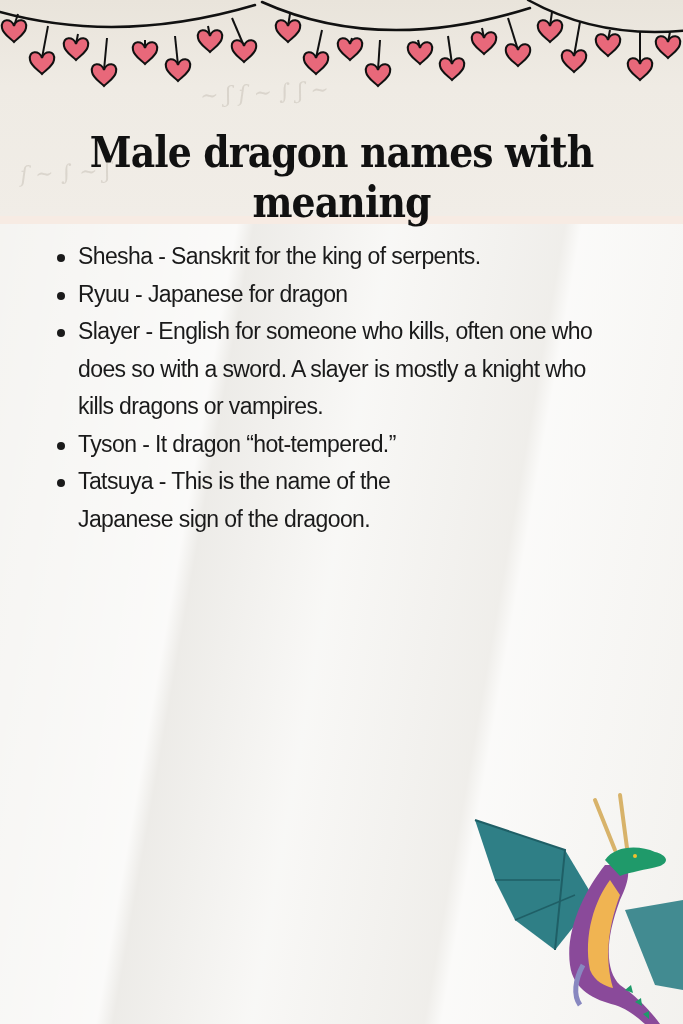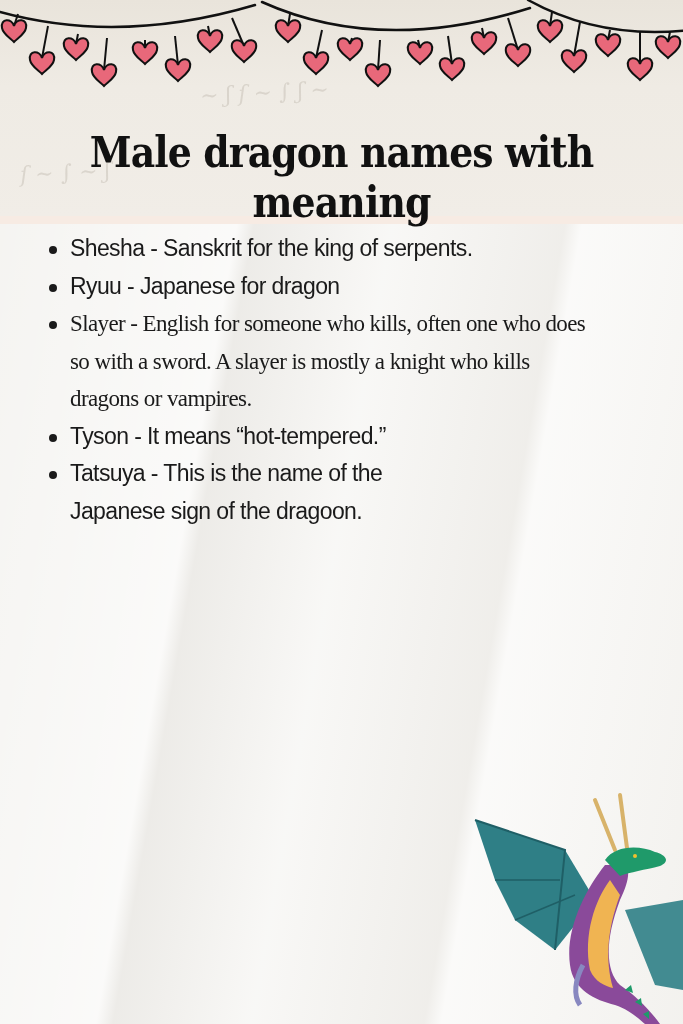--- a/index.html
+++ b/index.html
@@ -29,21 +29,21 @@
     }
     .garland { position: absolute; left: 0; top: 0; width: 683px; height: 100px; }
     .title {
       position: absolute; left: 0; top: 100px; width: 683px;
       text-align: center; font-family: "DejaVu Serif", serif;
       font-size: 42px; line-height: 50px; color: #111; letter-spacing: -1px;
       transform: scaleX(0.9);
     }
     .list {
       position: absolute; left: 36px; top: 222px; width: 600px;
-      margin: 8px; padding: 0; list-style: none;
+      margin: 16px; padding: 0; list-style: none;
       font-size: 23px; line-height: 37.5px; color: #1a1a1a;
       letter-spacing: -0.6px;
     }
     .list li { position: relative; padding-left: 26px; }
     .list li::before {
       content: ""; position: absolute; left: 5px; top: 16px;
       width: 8px; height: 8px; border-radius: 50%; background: #1a1a1a;
     }
     .dragon { position: absolute; left: 455px; top: 790px; width: 228px; height: 234px; }
   </style>
@@ -115,22 +115,22 @@
 </svg>
 
 <h1 class="title">
   <span>Male dragon names with</span><br>
   <span>meaning</span>
 </h1>
 
 <ul class="list">
   <li>Shesha  - Sanskrit for the king of serpents.</li>
   <li>Ryuu - Japanese for dragon</li>
-  <li style="width:530px;font-family:Liberation Serif, serif;">Slayer - English for someone who kills, often one who does so with a sword. A slayer is mostly a knight who kills dragons or vampires.</li>
-  <li>Tyson - It means “hot-tempered.”</li>
+  <li style="width:530px;">Slayer - English for someone who kills, often one who does so with a sword. A slayer is mostly a knight who kills dragons or vampires.</li>
+  <li>Tyson - It dragon “hot-tempered.”</li>
   <li style="width:400px;">Tatsuya - This is the name of the Japanese sign of the dragoon.</li>
 </ul>
 
 <svg class="dragon" viewBox="0 0 228 234">
 
   <path d="M170 120 L228 110 L228 200 L200 195 Z" fill="#2f7f86" opacity="0.9"></path>
 
   <path d="M20 30 L110 60 L140 110 L100 160 L60 130 L40 90 Z" fill="#2f7f86"></path>
   <path d="M20 30 L110 60 L100 160" fill="none" stroke="#1f5f66" stroke-width="2"></path>
   <path d="M40 90 L105 90 M60 130 L120 105" stroke="#1f5f66" stroke-width="1.5"></path>

